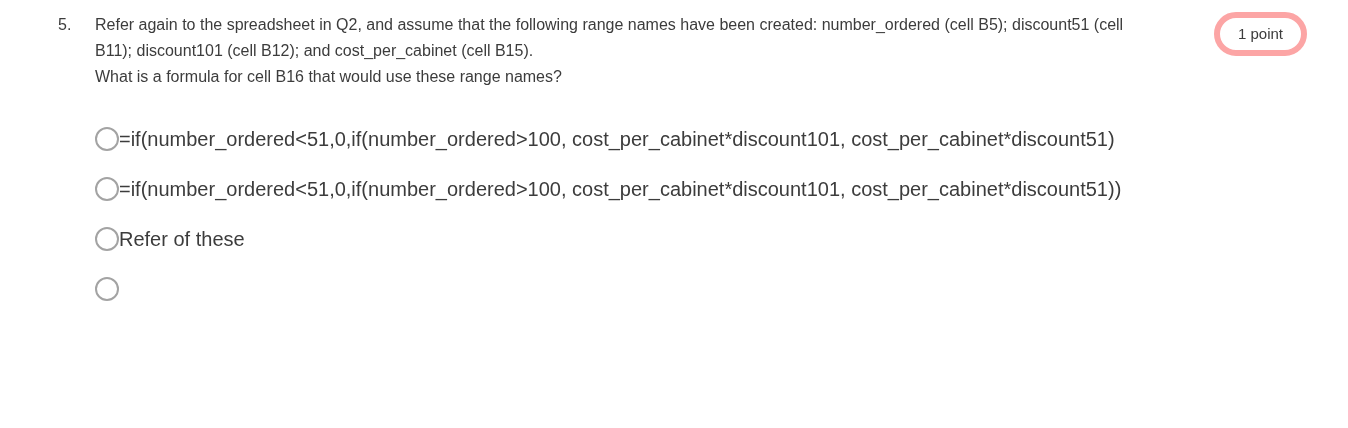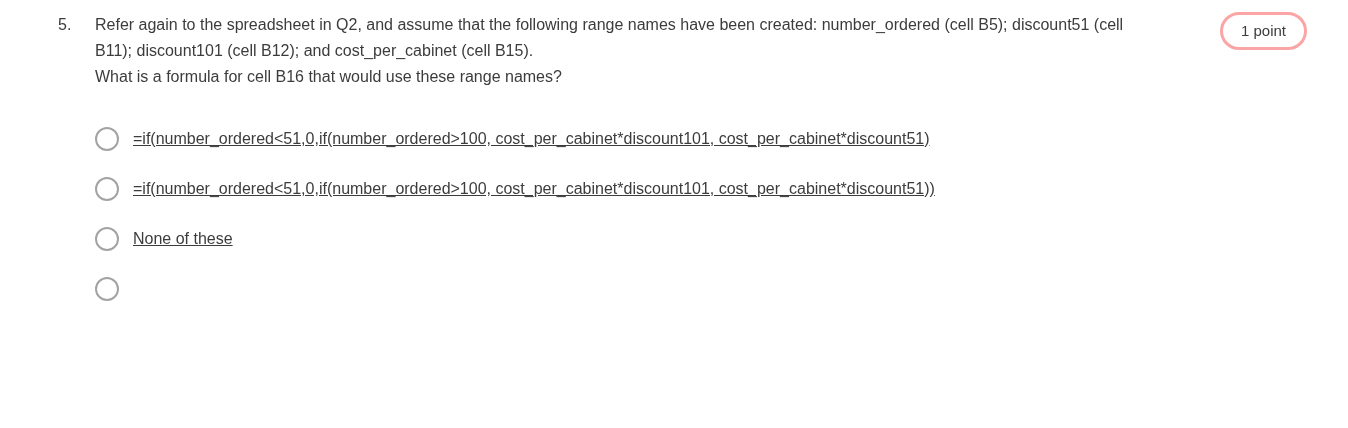--- a/index.html
+++ b/index.html
@@ -20,21 +20,21 @@
     height: 428px;
     box-sizing: border-box;
     padding: 12px 0 0 0;
   }
   .points-badge {
     position: absolute;
     top: 12px;
     right: 41px;
     min-width: 82px;
     padding: 7px 18px;
-    border: 3px solid #fca5a5;
+    border: 6px solid #fca5a5;
     border-radius: 999px;
     background: #ffffff;
     font-size: 15px;
     line-height: 18px;
     color: #3c3c3c;
     text-align: right;
     box-sizing: border-box;
   }
   .question-body {
     position: absolute;
@@ -78,26 +78,24 @@
   .radio-outer {
     flex: 0 0 24px;
     width: 24px;
     height: 24px;
     border: 2px solid #a3a3a3;
     border-radius: 50%;
     background: #ffffff;
     box-sizing: border-box;
   }
   .option-label {
-    margin-left: 14px;
-    font-size: 16px;
+    font-size: 20px;
     line-height: 24px;
     color: #3c3c3c;
     white-space: nowrap;
-    text-decoration: underline;
   }
 </style>
 </head>
 <body>
 
 <div class="quiz-question">
 
   <div class="points-badge">1 point</div>
 
   <div class="question-body">
@@ -116,21 +114,21 @@
         <span class="option-label">=if(number_ordered&lt;51,0,if(number_ordered&gt;100, cost_per_cabinet*discount101, cost_per_cabinet*discount51)</span>
       </div>
 
       <div class="option-row">
         <span class="radio-outer"></span>
         <span class="option-label">=if(number_ordered&lt;51,0,if(number_ordered&gt;100, cost_per_cabinet*discount101, cost_per_cabinet*discount51))</span>
       </div>
 
       <div class="option-row">
         <span class="radio-outer"></span>
-        <span class="option-label">None of these</span>
+        <span class="option-label">Refer of these</span>
       </div>
 
       <div class="option-row">
         <span class="radio-outer"></span>
       </div>
 
 
     </div>
   </div>
 </div>

